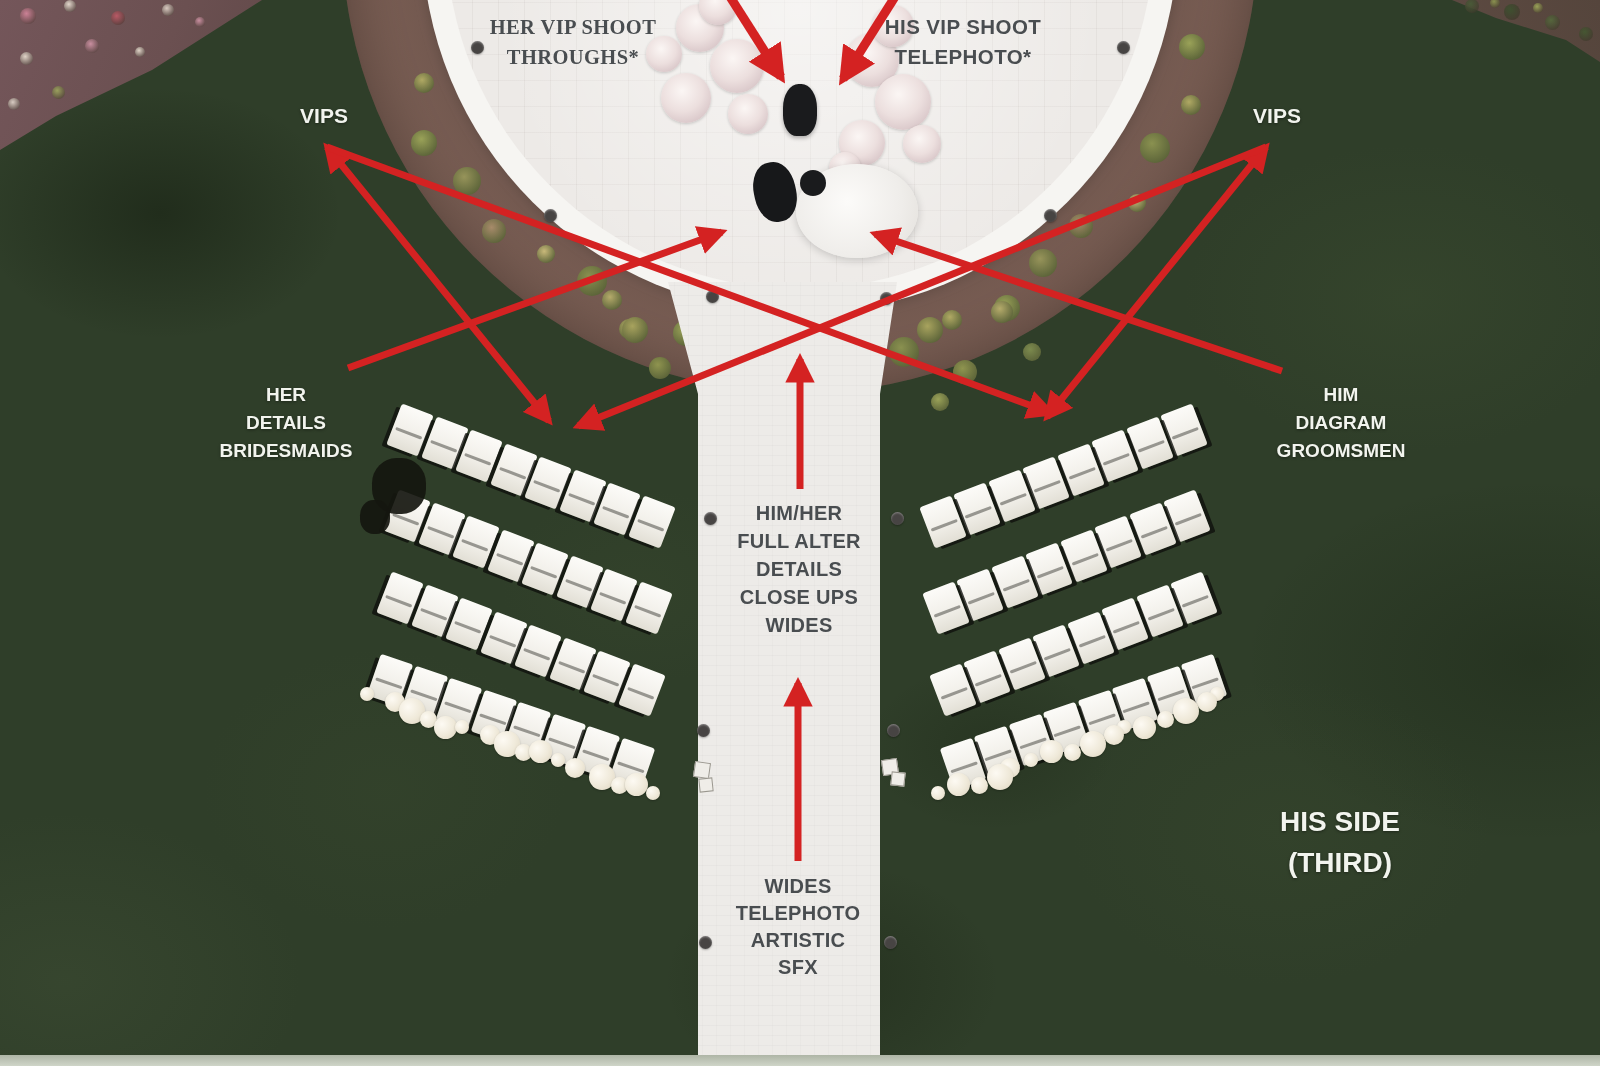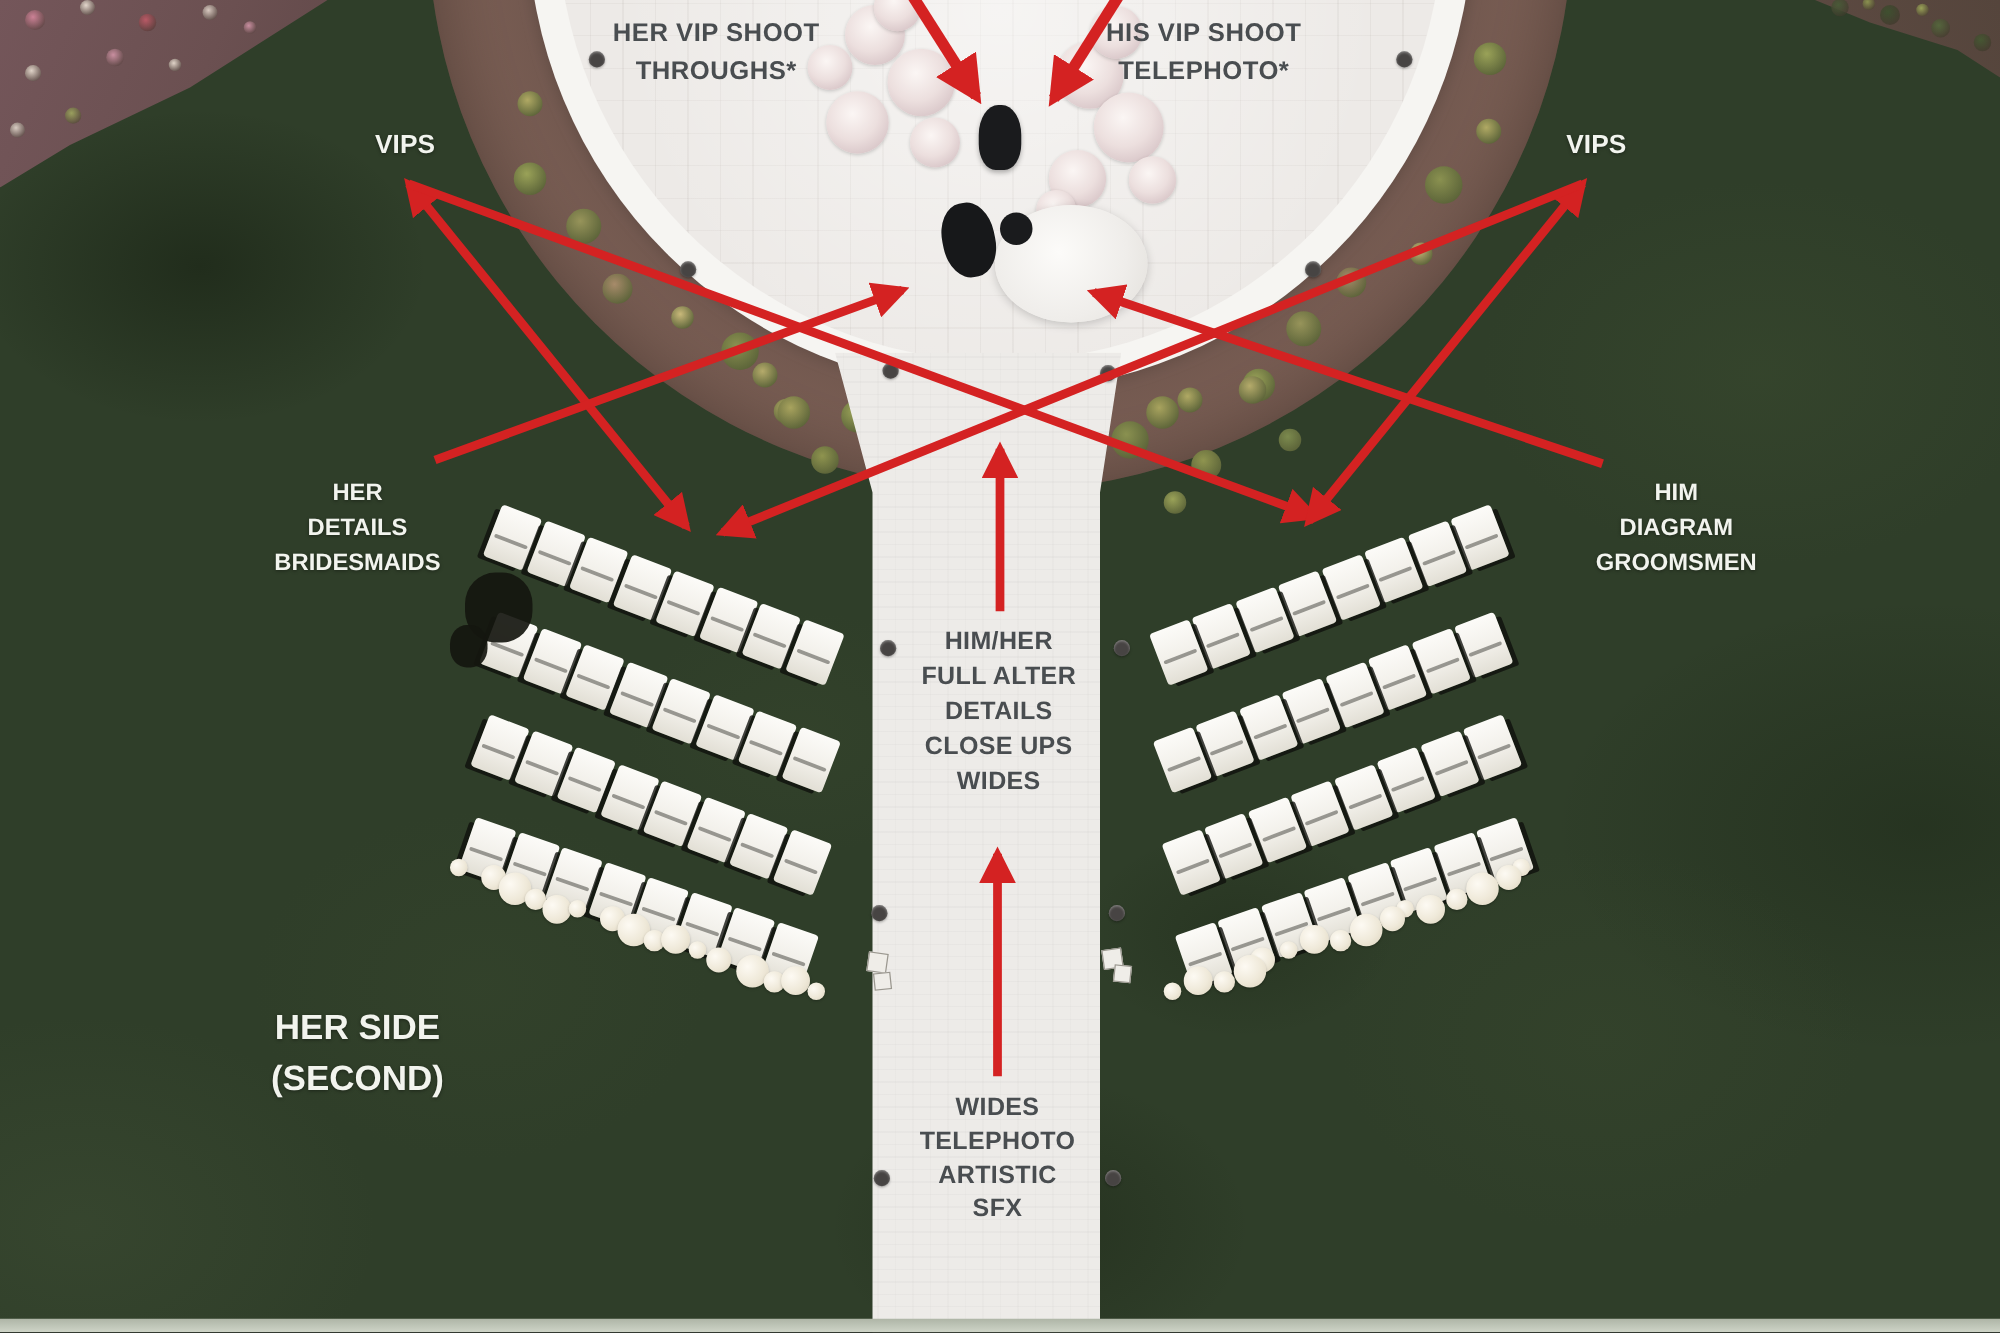--- a/index.html
+++ b/index.html
@@ -66,21 +66,21 @@
   .puff{position:absolute;border-radius:50%;z-index:9;
     background:radial-gradient(circle at 42% 36%, #fbf6f4 0%, #ecdfde 48%, #d9c7c9 78%, #cbb7ba 100%);
     box-shadow:0 1px 3px rgba(0,0,0,.18);}
   .fig{position:absolute;z-index:10;}
   
   #overlay{position:absolute;left:0;top:0;z-index:20;pointer-events:none;}
   
   .lbl{position:absolute;z-index:30;text-align:center;white-space:pre-line;font-weight:700;}
   .lbl.dark{color:#494d50;text-shadow:0 0 1px rgba(255,255,255,.25);}
   .lbl.light{color:#f2f4ee;text-shadow:0 1px 3px rgba(0,0,0,.4);}
-  #lbl-her-vip{left:433px;top:12px;width:280px;font-size:20.5px;line-height:30px;letter-spacing:.4px;}
+  #lbl-her-vip{left:433px;top:12px;width:280px;font-size:20.5px;line-height:30px;letter-spacing:.4px;font-family:Liberation Serif, serif;}
   #lbl-his-vip{left:823px;top:12px;width:280px;font-size:20.5px;line-height:30px;letter-spacing:.4px;}
   #lbl-vips-left{left:244px;top:105px;width:160px;font-size:21px;line-height:22px;}
   #lbl-vips-right{left:1197px;top:105px;width:160px;font-size:21px;line-height:22px;}
   #lbl-her-details{left:146px;top:381px;width:280px;font-size:19px;line-height:28px;}
   #lbl-him-details{left:1201px;top:381px;width:280px;font-size:19px;line-height:28px;}
   #lbl-altar-shots{left:679px;top:499px;width:240px;font-size:20px;line-height:28px;letter-spacing:.3px;}
   #lbl-far-shots{left:678px;top:873px;width:240px;font-size:20px;line-height:27px;letter-spacing:.3px;}
   #lbl-aisle-lead{left:647px;top:1013px;width:300px;font-size:30px;line-height:34px;}
   #lbl-her-side{left:116px;top:801px;width:340px;font-size:28px;line-height:41px;}
   #lbl-his-side{left:1170px;top:801px;width:340px;font-size:28px;line-height:41px;}
@@ -136,22 +136,22 @@
 GROOMSMEN</div>
   <div class="lbl dark" id="lbl-altar-shots">HIM/HER
 FULL ALTER
 DETAILS
 CLOSE UPS
 WIDES</div>
   <div class="lbl dark" id="lbl-far-shots">WIDES
 TELEPHOTO
 ARTISTIC
 SFX</div>
-  <div class="lbl light" id="lbl-her-side">HER SIDE
-(SECOND)</div>
+  <div class="lbl light" id="lbl-his-side">HIS SIDE
+(THIRD)</div>
 <div class="plant" style="left: 1179.19px; top: 34.46px; width: 26px; height: 26px; background: radial-gradient(circle at 40% 35%, rgb(154, 162, 88) 0%, rgb(90, 98, 56) 80%);"></div>
     <div class="plant" style="left: 1180.67px; top: 94.8671px; width: 20px; height: 20px; background: radial-gradient(circle at 40% 35%, rgb(176, 169, 100) 0%, rgb(90, 98, 56) 80%);"></div>
     <div class="plant" style="left: 1139.87px; top: 133.226px; width: 30px; height: 30px; background: radial-gradient(circle at 40% 35%, rgb(138, 145, 80) 0%, rgb(90, 98, 56) 80%);"></div>
     <div class="plant" style="left: 1127.52px; top: 193.681px; width: 18px; height: 18px; background: radial-gradient(circle at 40% 35%, rgb(201, 185, 122) 0%, rgb(90, 98, 56) 80%);"></div>
     <div class="plant" style="left: 1068.64px; top: 213.613px; width: 24px; height: 24px; background: radial-gradient(circle at 40% 35%, rgb(167, 139, 106) 0%, rgb(90, 98, 56) 80%);"></div>
     <div class="plant" style="left: 1028.69px; top: 248.974px; width: 28px; height: 28px; background: radial-gradient(circle at 40% 35%, rgb(151, 148, 90) 0%, rgb(90, 98, 56) 80%);"></div>
     <div class="plant" style="left: 993.529px; top: 294.588px; width: 26px; height: 26px; background: radial-gradient(circle at 40% 35%, rgb(154, 162, 88) 0%, rgb(90, 98, 56) 80%);"></div>
     <div class="plant" style="left: 941.732px; top: 310.193px; width: 20px; height: 20px; background: radial-gradient(circle at 40% 35%, rgb(176, 169, 100) 0%, rgb(90, 98, 56) 80%);"></div>
     <div class="plant" style="left: 889.026px; top: 337.227px; width: 30px; height: 30px; background: radial-gradient(circle at 40% 35%, rgb(138, 145, 80) 0%, rgb(90, 98, 56) 80%);"></div>
     <div class="plant" style="left: 836.734px; top: 327.403px; width: 18px; height: 18px; background: radial-gradient(circle at 40% 35%, rgb(201, 185, 122) 0%, rgb(90, 98, 56) 80%);"></div>

